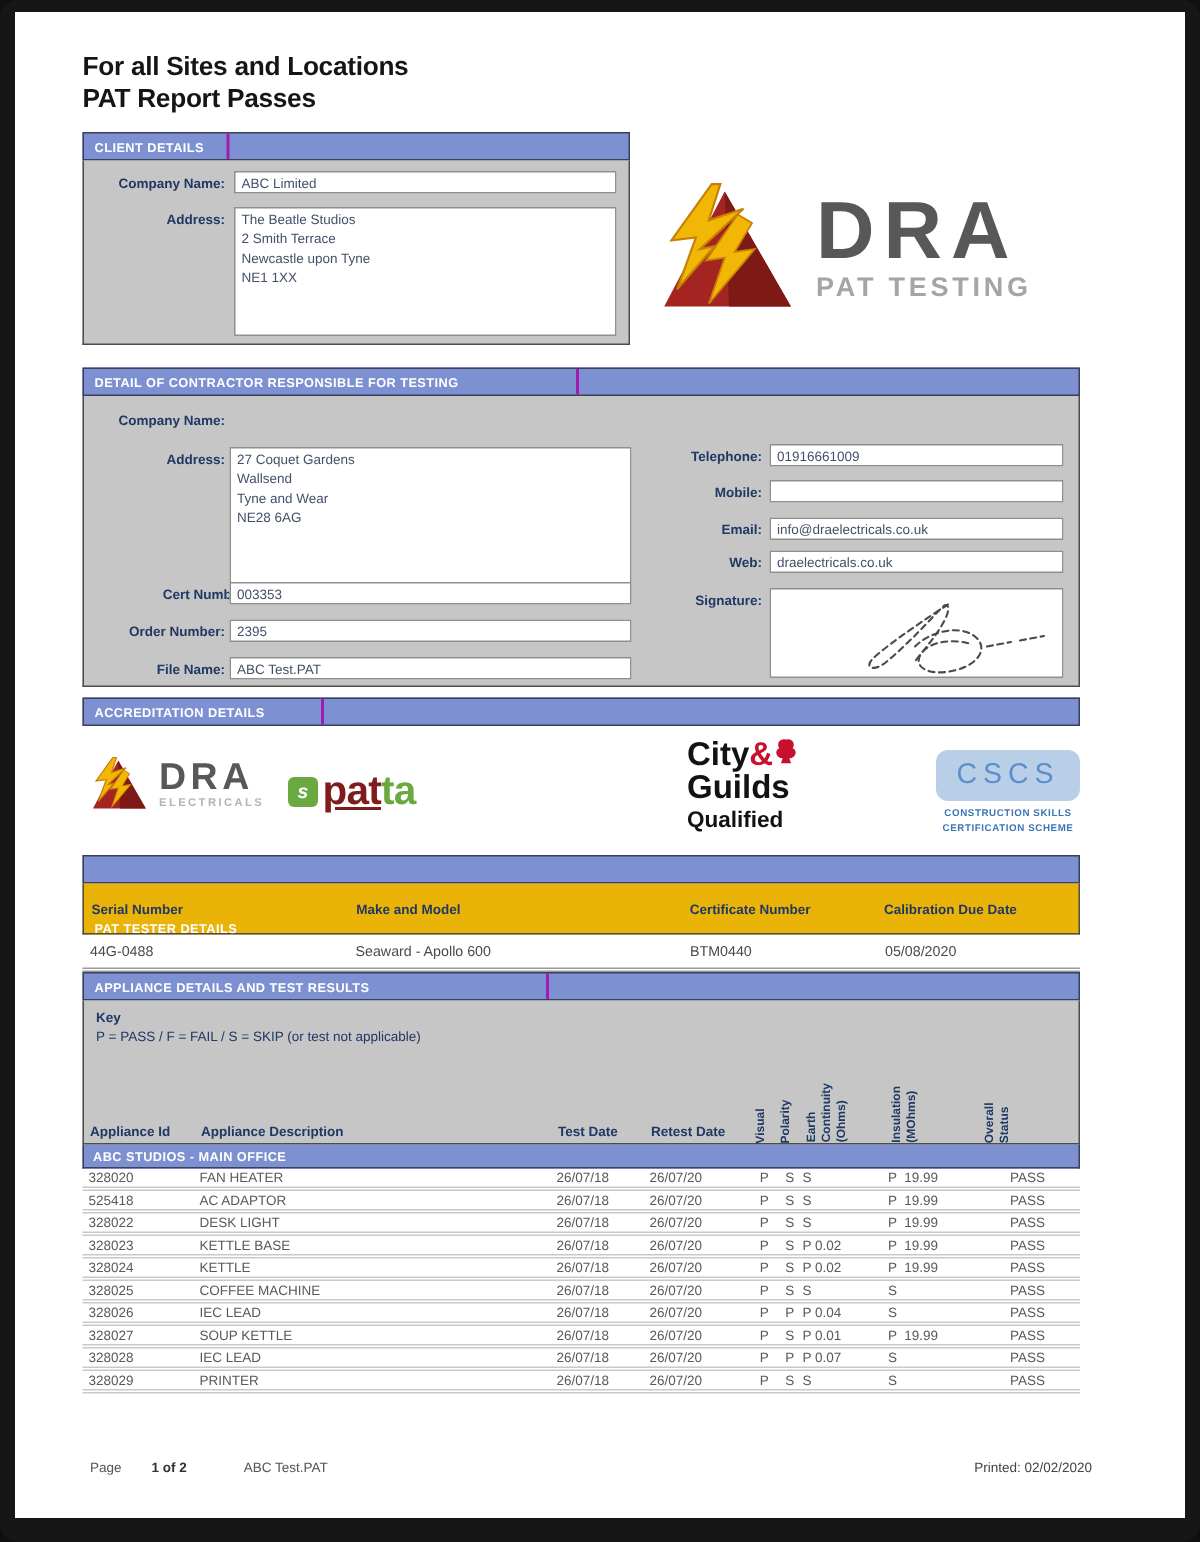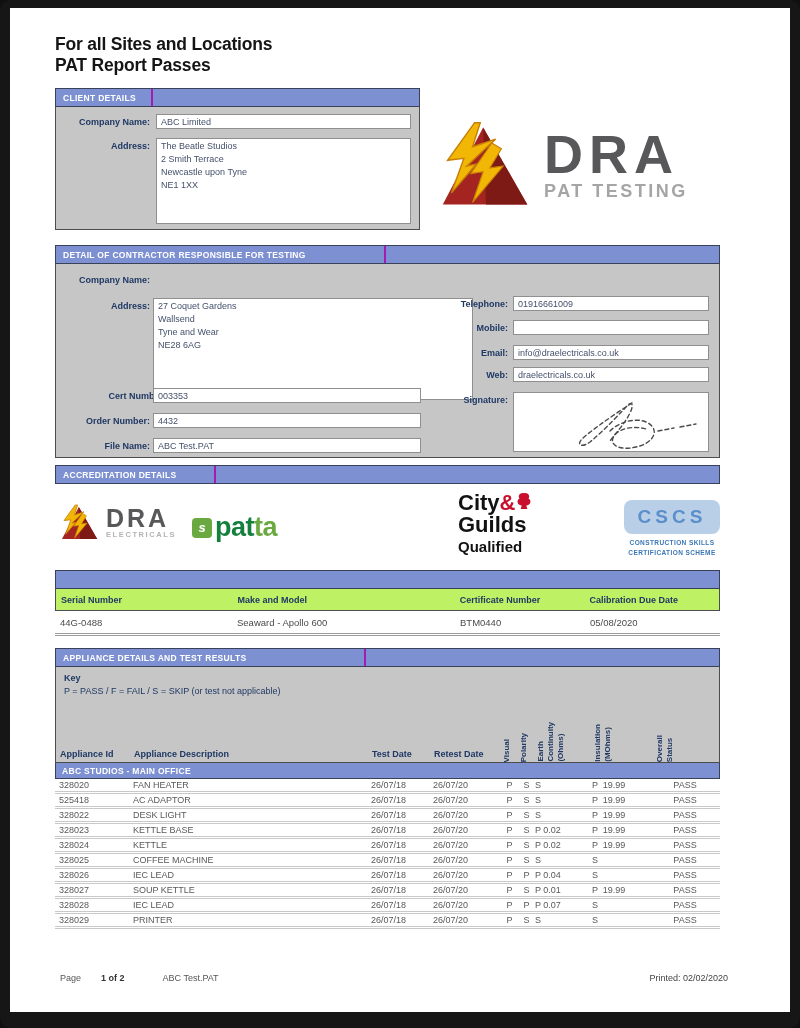--- a/index.html
+++ b/index.html
@@ -39,33 +39,33 @@
   
   .accred-bar { position:absolute; left:45px; top:457px; width:665px; }
   .accred-logos { position:absolute; left:45px; top:480px; width:665px; height:80px; }
   .logo-small { position:absolute; left:5px; top:16px; display:flex; align-items:center; }
   .logo-small .tri { width:40px; height:38px; }
   .logo-small .dra { font-size:25px; font-weight:bold; color:#58585a; letter-spacing:3px; line-height:0.9; }
   .logo-small .sub { font-size:7.5px; font-weight:bold; color:#b3b3b3; letter-spacing:1.6px; margin-top:1px; }
   .logo-patta { position:absolute; left:137px; top:24px; display:flex; align-items:center; }
   .patta-ico { width:20px; height:20px; background:#6aa93f; border-radius:4px; color:#fff; font-size:13px; font-weight:bold; display:flex; align-items:center; justify-content:center; font-style:italic; }
   .patta-word { font-size:27px; font-weight:bold; letter-spacing:-0.5px; margin-left:3px; }
-  .patta-dark { color:#15803d; } .patta-green { color:#6aa93f; }
+  .patta-dark { color:#7f1d1d;text-decoration:underline; } .patta-green { color:#6aa93f; }
   .logo-cg { position:absolute; left:403px; top:4px; line-height:1.0; color:#121212; }
   .cg-l1 { font-size:22px; font-weight:bold; display:flex; align-items:flex-start; }
   .cg-amp { color:#c8102e; }
   .cg-l2 { font-size:22px; font-weight:bold; }
   .cg-l3 { font-size:15px; font-weight:bold; margin-top:3px; }
   .logo-cscs { position:absolute; left:552px; top:12px; width:130px; text-align:center; }
-  .cscs-box { width:96px; height:34px; margin:0 auto; background:#b9cfe8; border-radius:8px; display:flex; align-items:center; justify-content:center; font-size:19px; font-weight:bold; color:#5b8fcb; letter-spacing:4px; }
+  .cscs-box { width:96px; height:34px; margin:0 auto; background:#b9cfe8; border-radius:8px; display:flex; align-items:center; justify-content:center; font-size:19px; font-weight:normal; color:#5b8fcb; letter-spacing:4px; }
   .cscs-lines { margin-top:4px; font-size:6.5px; font-weight:bold; color:#3c77b5; line-height:1.5; letter-spacing:0.4px; }
 
   
   .tester { position:absolute; left:45px; top:562px; width:665px; }
-  .tester-head { display:flex; background:#bef264; border:1px solid #4d4d4d; border-top:none; height:22px; align-items:center; font-size:9px; font-weight:bold; color:#1f3864; }
+  .tester-head { display:flex; background:#eab308; border:1px solid #4d4d4d; border-top:none; height:34px; align-items:center; font-size:9px; font-weight:bold; color:#1f3864; }
   .tester-row { display:flex; height:25px; align-items:center; font-size:9.5px; color:#4a4a4a; border-bottom:3px double #9a9a9a; }
   .tc1{ width:182px; padding-left:5px; } .tc2{ width:223px; } .tc3{ width:130px; } .tc4{ width:130px; }
 
   
   .results { position:absolute; left:45px; top:640px; width:665px; }
   .keyblock { background:#c6c6c6; border:1px solid #4d4d4d; border-top:none; height:96px; position:relative; font-size:9px; color:#1f3864; }
   .key-title { position:absolute; left:8px; top:6px; font-weight:bold; }
   .key-text { position:absolute; left:8px; top:19px; }
   .thead { position:absolute; left:0; right:0; bottom:0; display:flex; align-items:flex-end; font-weight:bold; color:#1f3864; }
   .thead > div { padding-bottom:3px; font-size:9px; }
@@ -122,42 +122,42 @@
     </div>
 
     <section class="contractor">
       <div class="bar">
         <div class="bar-tab" style="width:330px;">DETAIL OF CONTRACTOR RESPONSIBLE FOR TESTING</div>
       </div>
       <div class="panel-body">
         <div class="flabel" style="left:2px; top:11px; width:92px;">Company Name:</div>
 
         <div class="flabel" style="left:2px; top:37px; width:92px;">Address:</div>
-        <div class="fbox multi" style="left:97px; top:34px; width:320px; height:102px;">27 Coquet Gardens
+        <div class="fbox multi" style="left:97px; top:34px; width:268px; height:102px;">27 Coquet Gardens
 Wallsend
 Tyne and Wear
 NE28 6AG</div>
 
         <div class="flabel" style="left:360px; top:35px; width:92px;">Telephone:</div>
         <div class="fbox" style="left:457px; top:32px; width:196px; height:15px;">01916661009</div>
 
         <div class="flabel" style="left:360px; top:59px; width:92px;">Mobile:</div>
         <div class="fbox" style="left:457px; top:56px; width:196px; height:15px;"></div>
 
         <div class="flabel" style="left:360px; top:84px; width:92px;">Email:</div>
         <div class="fbox" style="left:457px; top:81px; width:196px; height:15px;">info@draelectricals.co.uk</div>
 
         <div class="flabel" style="left:360px; top:106px; width:92px;">Web:</div>
         <div class="fbox" style="left:457px; top:103px; width:196px; height:15px;">draelectricals.co.uk</div>
 
         <div class="flabel" style="left:18px; top:127px; width:92px;">Cert Number:</div>
         <div class="fbox" style="left:97px; top:124px; width:268px; height:15px;">003353</div>
 
         <div class="flabel" style="left:2px; top:152px; width:92px;">Order Number:</div>
-        <div class="fbox" style="left:97px; top:149px; width:268px; height:15px;">4432</div>
+        <div class="fbox" style="left:97px; top:149px; width:268px; height:15px;">2395</div>
 
         <div class="flabel" style="left:2px; top:177px; width:92px;">File Name:</div>
         <div class="fbox" style="left:97px; top:174px; width:268px; height:15px;">ABC Test.PAT</div>
 
         <div class="flabel" style="left:360px; top:131px; width:92px;">Signature:</div>
         <div class="sigbox" style="left:457px; top:128px; width:196px; height:60px;">
           <svg width="196" height="60" viewBox="0 0 196 60">
             <g fill="none" stroke="#4a4a4a" stroke-width="1.4" stroke-linecap="round" stroke-dasharray="4 3">
               <path d="M118,10 C96,24 74,40 68,46 C62,52 68,55 76,49 C92,36 108,18 114,12 C118,8 120,12 116,20 C110,32 100,42 96,48"></path>
               <path d="M96,38 C106,28 124,24 134,30 C146,37 140,50 122,54 C106,58 94,52 100,43 C106,34 122,33 132,36"></path>

